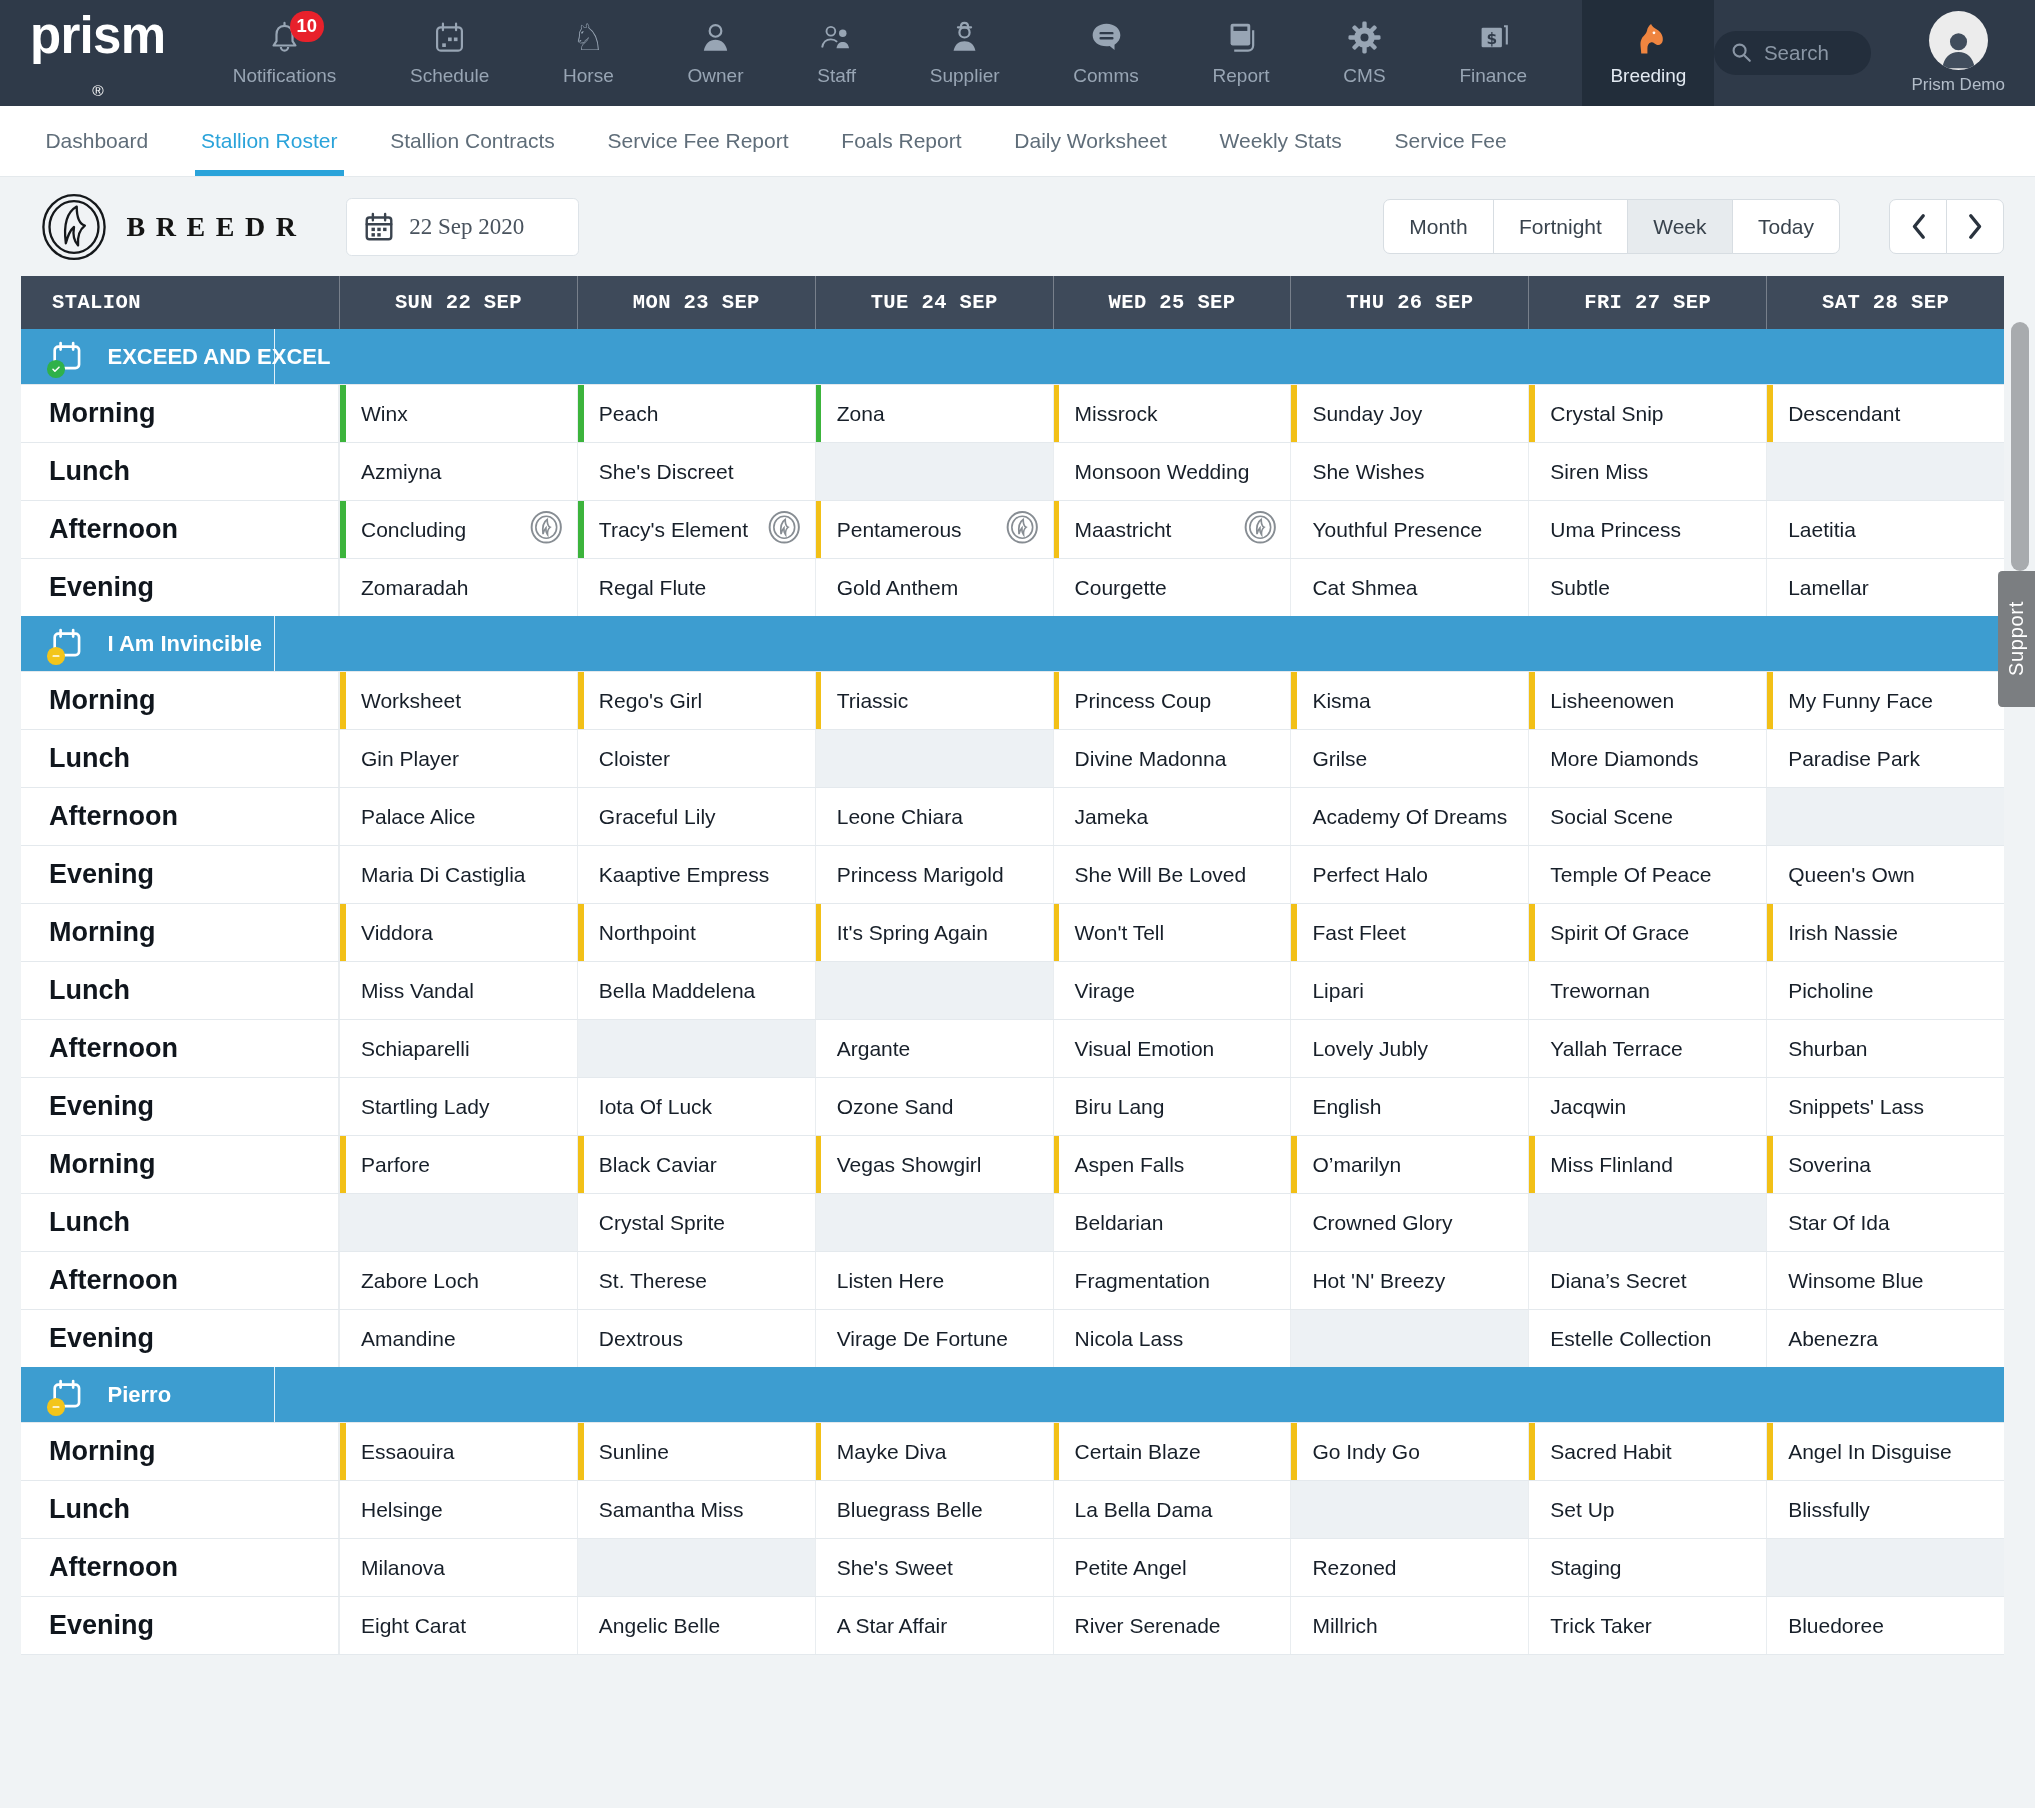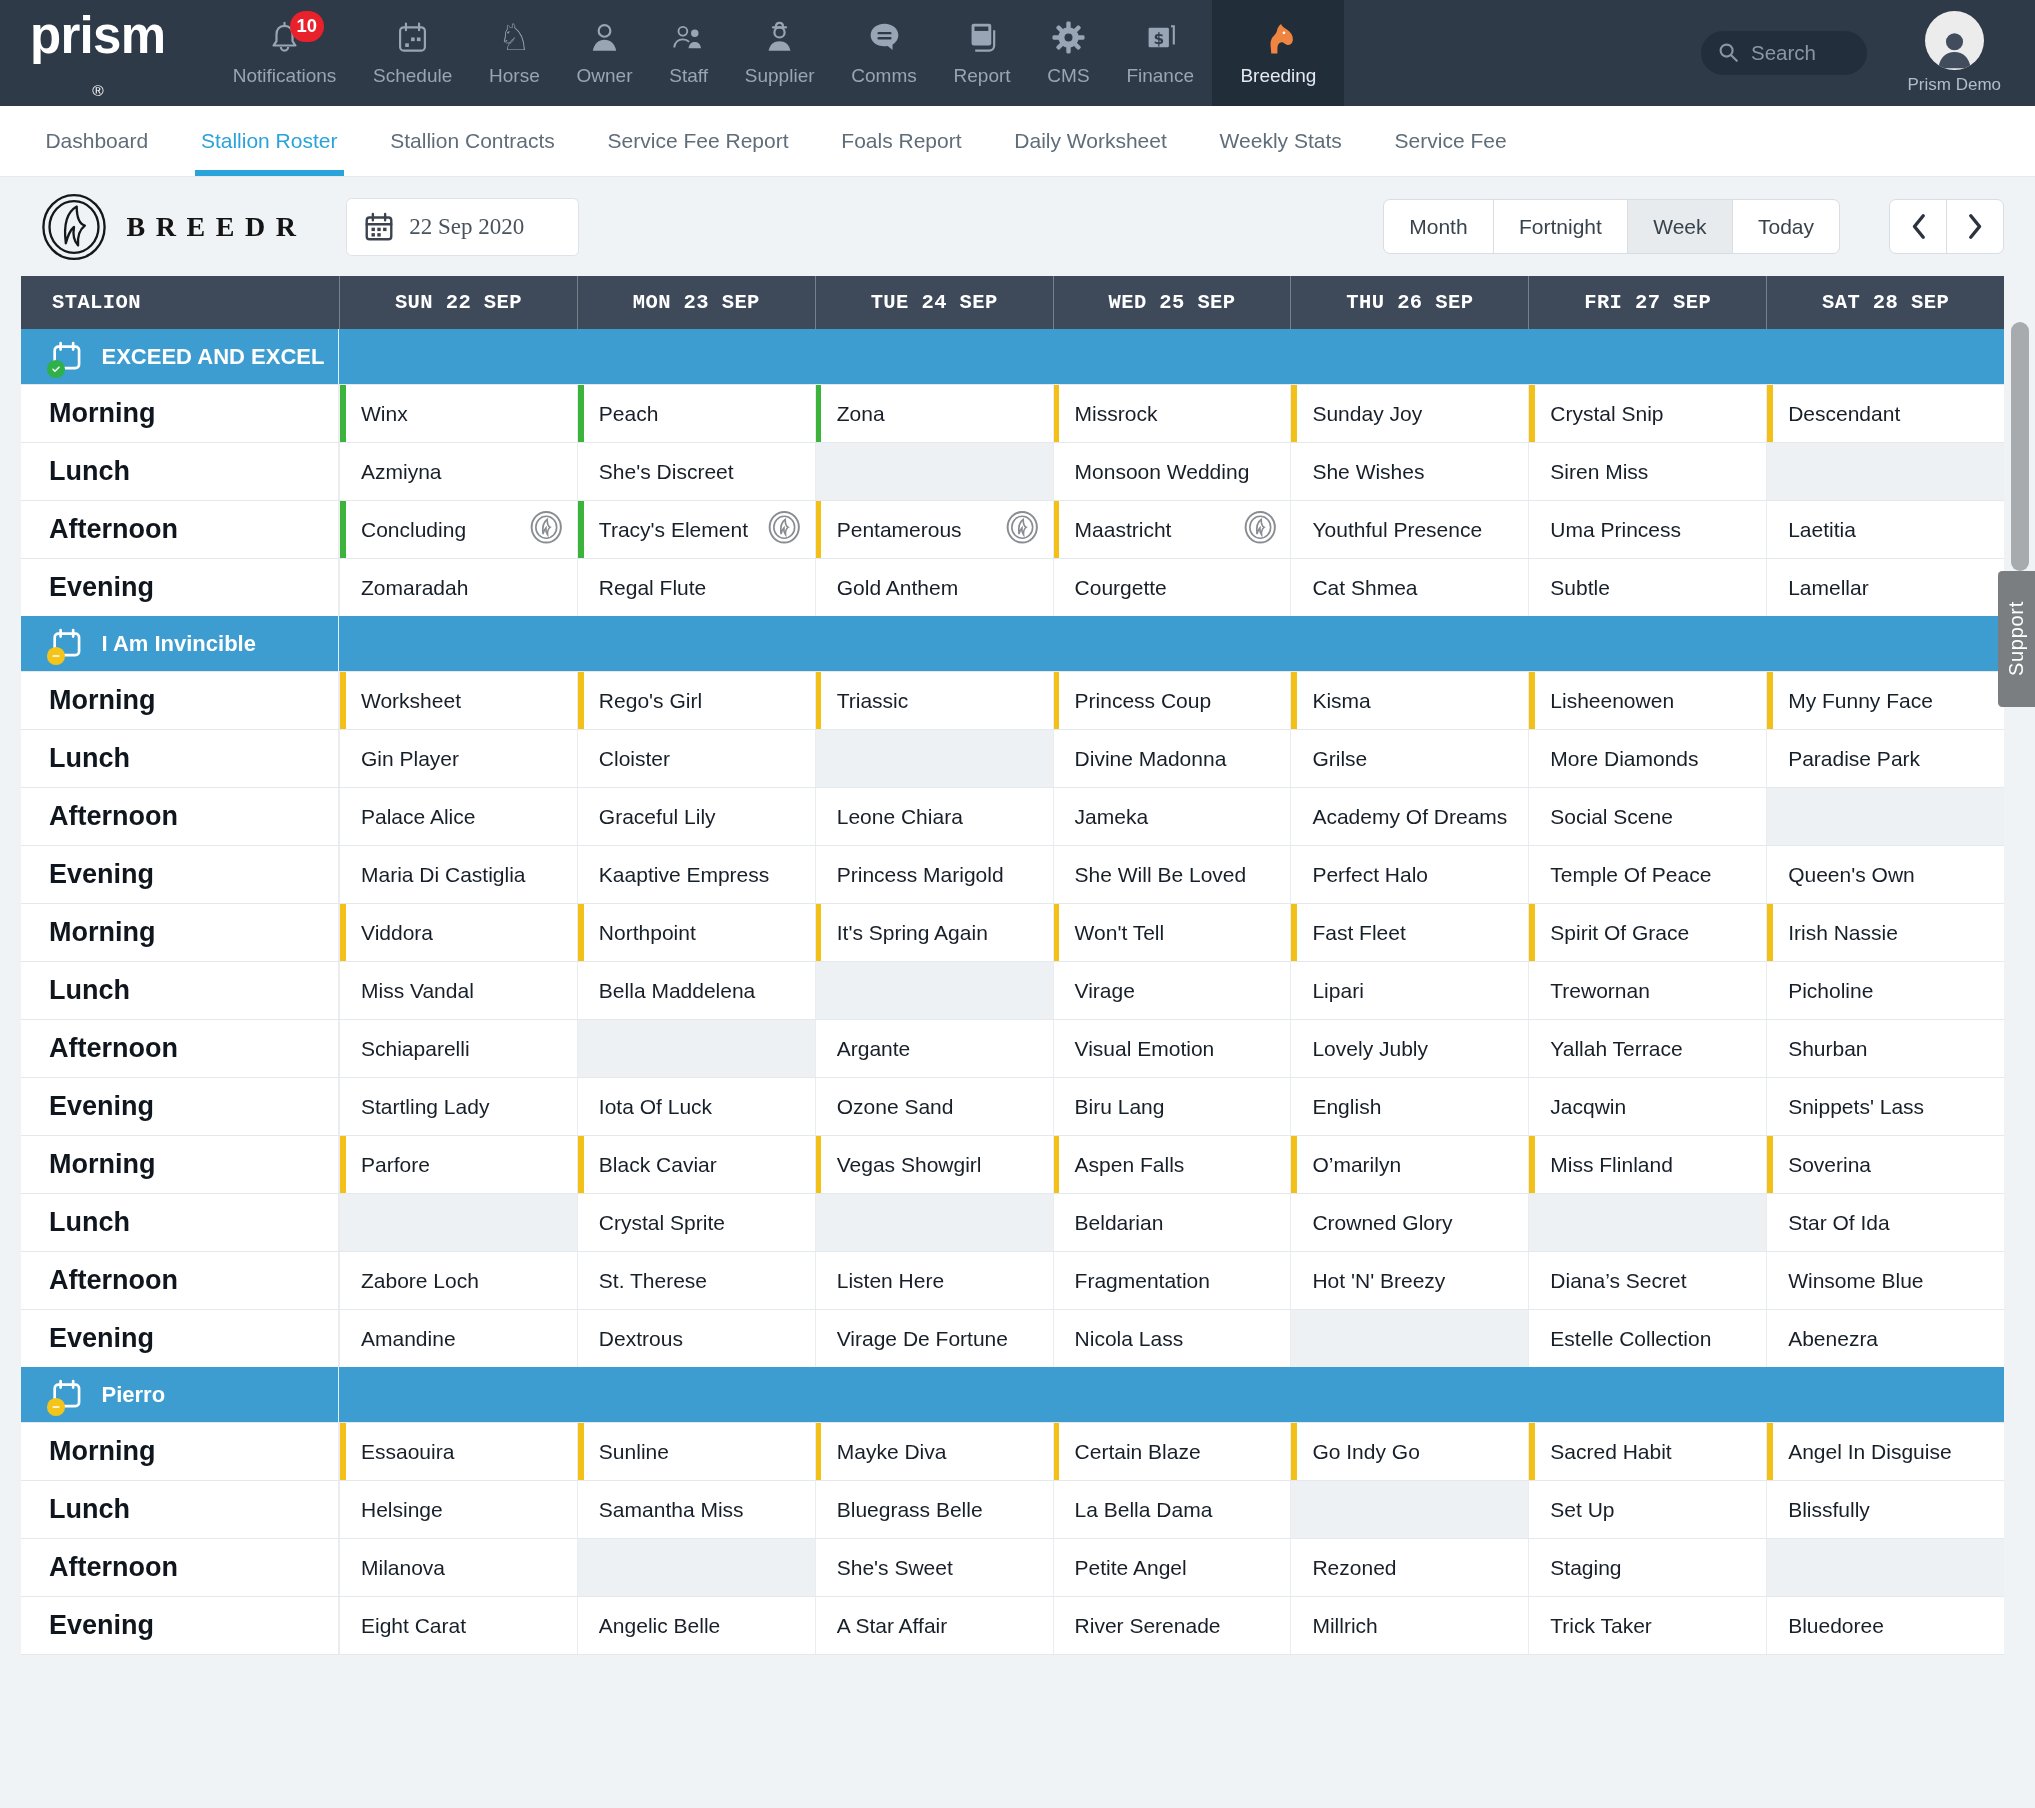--- a/index.html
+++ b/index.html
@@ -14,21 +14,21 @@
   
   .topnav {
     height:106px; background:#2f3a49;
     display:flex; align-items:stretch;
     padding-left:30px; position:relative;
   }
   .brand { display:flex; align-items:center; gap:10px; margin-right:49px;flex-direction:column; }
   .prism-mark { width:59px; height:73px; }
   .brand-text { color:#fff; font-size:51px; font-weight:700; letter-spacing:-0.7px; line-height:1; }
   .brand-text sup { font-size:15.5px; font-weight:400; }
-  .nav-items { display:flex; align-items:stretch; }
+  .nav-items { display:flex; align-items:stretch;gap:37px; }
   .nav-item {
     display:flex; flex-direction:column; align-items:center; justify-content:center;
     gap:8.5px; padding:0 18.4px; cursor:pointer; color:#98a5b4;
   }
   .nav-item.active { background:#222d3a; padding:0 28px; }
   .nav-item.active .nav-label { color:#e3eaf2; }
   .nav-ico { position:relative; width:37px; height:37px; display:flex; align-items:center; justify-content:center; }
   .nav-ico svg { width:35px; height:35px; }
   .nav-label { font-size:19px; white-space:nowrap; }
   .horse-glyph { font-family:"DejaVu Sans", sans-serif; font-size:37px; line-height:1; color:#98a5b4; }
@@ -111,21 +111,21 @@
   .pager-btn svg { width:17px; height:27px; }
 
   
   .table { margin-left:21px; width:1983px; border-bottom:0.7px solid #e4e9ed; }
   .thead { display:flex; height:53px; background:#3e4a5a;font-family:Liberation Mono, monospace; }
   .th { color:#fff; font-weight:700; font-size:20.5px; letter-spacing:0.4px; }
   .th-stallion { width:318px; display:flex; align-items:center; padding-left:31px; }
   .th-day { flex:1; display:flex; align-items:center; justify-content:center; border-left:0.7px solid rgba(255,255,255,.3); }
   .band { display:flex; height:55px; background:#3d9dd0; }
   .band-left {
-    width:318px; display:flex; align-items:center; gap:18px; padding-left:30px;
+    width:254px; display:flex; align-items:center; gap:24px; padding-left:30px;
     border-right:1.4px solid rgba(255,255,255,.85);
   }
   .band-ico { position:relative; width:32.5px; height:32.5px; flex:none; }
   .band-cal { width:32.5px; height:32.5px; }
   .band-badge {
     position:absolute; left:-4.2px; bottom:-5px; width:17.7px; height:17.7px; border-radius:50%;
     display:flex; align-items:center; justify-content:center;
   }
   .band-badge svg { width:12px; height:12px; }
   .badge-green { background:#2fb14a; }

